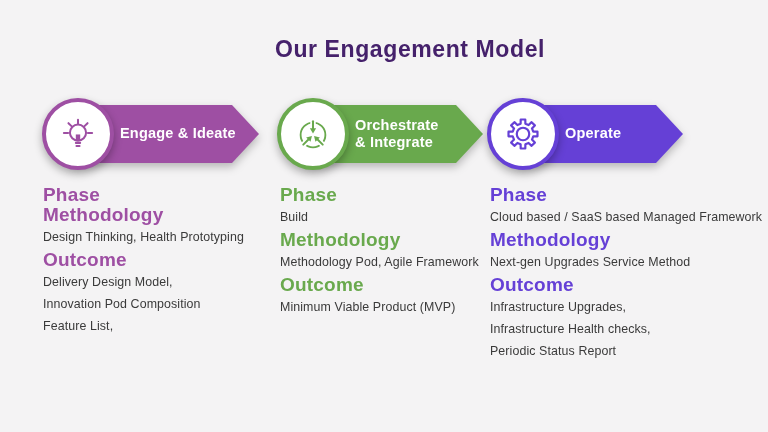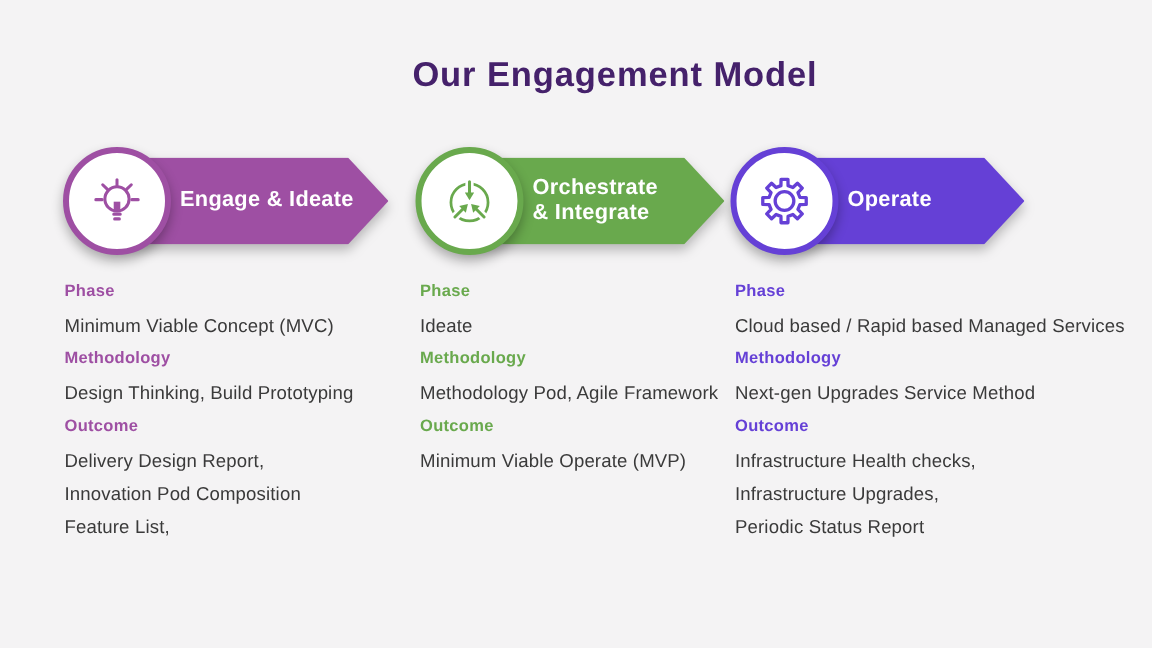--- a/index.html
+++ b/index.html
@@ -52,21 +52,21 @@
   .icon-circle svg { display:block; }
 
   
   .details { position:absolute; top:186px; }
   .col-1 { left:43px;  width:235px; }
   .col-2 { left:280px; width:210px; }
   .col-3 { left:490px; width:278px; }
 
   .section { margin:0 0 3px 0; }
   .section-heading {
-    font-size:11px; font-weight:700; line-height:17px;
+    font-size:19px; font-weight:700; line-height:17px;
     margin:0 0 3px 0; letter-spacing:0.2px;
   }
   .section-line {
     font-size:12.4px; color:#3a3a3a; line-height:22px;
     letter-spacing:0.1px; white-space:nowrap;
   }
 </style>
 </head>
 <body>
 
@@ -133,59 +133,58 @@
       <svg width="44" height="44" viewBox="0 0 48 48" fill="none" stroke="currentColor" stroke-width="2.4" stroke-linejoin="round">
         <path d="M35.2 21.4 L39.8 21.5 L39.8 26.5 L35.2 26.6 L33.8 30.1 L36.9 33.4 L33.4 36.9 L30.1 33.8 L26.6 35.2 L26.5 39.8 L21.5 39.8 L21.4 35.2 L17.9 33.8 L14.6 36.9 L11.1 33.4 L14.2 30.1 L12.8 26.6 L8.2 26.5 L8.2 21.5 L12.8 21.4 L14.2 17.9 L11.1 14.6 L14.6 11.1 L17.9 14.2 L21.4 12.8 L21.5 8.2 L26.5 8.2 L26.6 12.8 L30.1 14.2 L33.4 11.1 L36.9 14.6 L33.8 17.9 Z"></path>
         <circle cx="24" cy="24" r="6.8"></circle>
       </svg>
     </div>
   </div>
 
   <div class="details col-1">
     <div class="section">
       <div class="section-heading" style="color: rgb(158, 79, 163);">Phase</div>
-      <div class="section-line">Minimum Viable Concept (MVC)</div>
     </div>
     <div class="section">
       <div class="section-heading" style="color: rgb(158, 79, 163);">Methodology</div>
-      <div class="section-line">Design Thinking, Build Prototyping</div>
+      <div class="section-line">Design Thinking, Health Prototyping</div>
     </div>
     <div class="section">
       <div class="section-heading" style="color: rgb(158, 79, 163);">Outcome</div>
-      <div class="section-line">Delivery Design Report,</div>
+      <div class="section-line">Delivery Design Model,</div>
       <div class="section-line">Innovation Pod Composition</div>
       <div class="section-line">Feature List,</div>
     </div>
   </div>
 
   <div class="details col-2">
     <div class="section">
       <div class="section-heading" style="color: rgb(105, 169, 77);">Phase</div>
-      <div class="section-line">Ideate</div>
+      <div class="section-line">Build</div>
     </div>
     <div class="section">
       <div class="section-heading" style="color: rgb(105, 169, 77);">Methodology</div>
       <div class="section-line">Methodology Pod, Agile Framework</div>
     </div>
     <div class="section">
       <div class="section-heading" style="color: rgb(105, 169, 77);">Outcome</div>
-      <div class="section-line">Minimum Viable Operate (MVP)</div>
+      <div class="section-line">Minimum Viable Product (MVP)</div>
     </div>
   </div>
 
   <div class="details col-3">
     <div class="section">
       <div class="section-heading" style="color: rgb(101, 64, 214);">Phase</div>
-      <div class="section-line">Cloud based / Rapid based Managed Services</div>
+      <div class="section-line">Cloud based / SaaS based Managed Framework</div>
     </div>
     <div class="section">
       <div class="section-heading" style="color: rgb(101, 64, 214);">Methodology</div>
       <div class="section-line">Next-gen Upgrades Service Method</div>
     </div>
     <div class="section">
       <div class="section-heading" style="color: rgb(101, 64, 214);">Outcome</div>
+      <div class="section-line">Infrastructure Upgrades,</div>
       <div class="section-line">Infrastructure Health checks,</div>
-      <div class="section-line">Infrastructure Upgrades,</div>
       <div class="section-line">Periodic Status Report</div>
     </div>
   </div>
 
 </div>
 
 </body></html>

